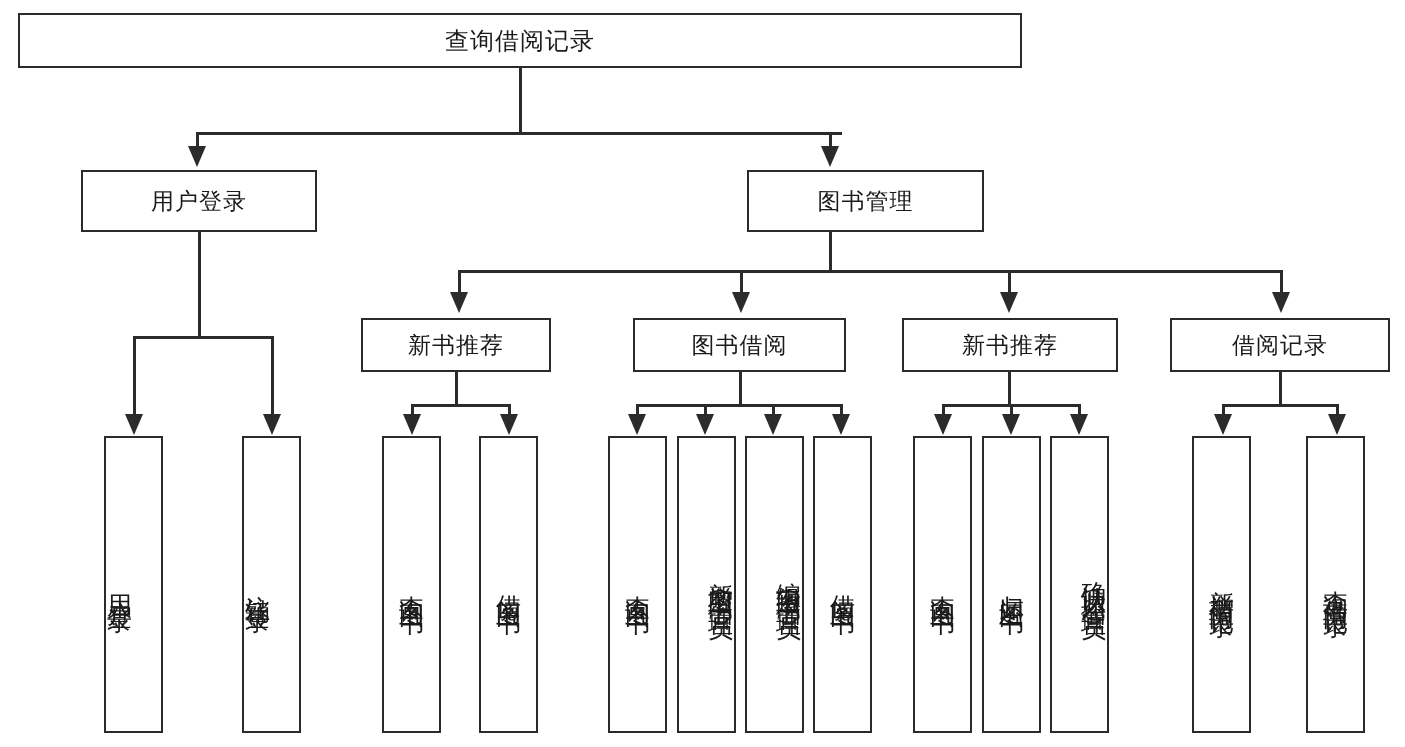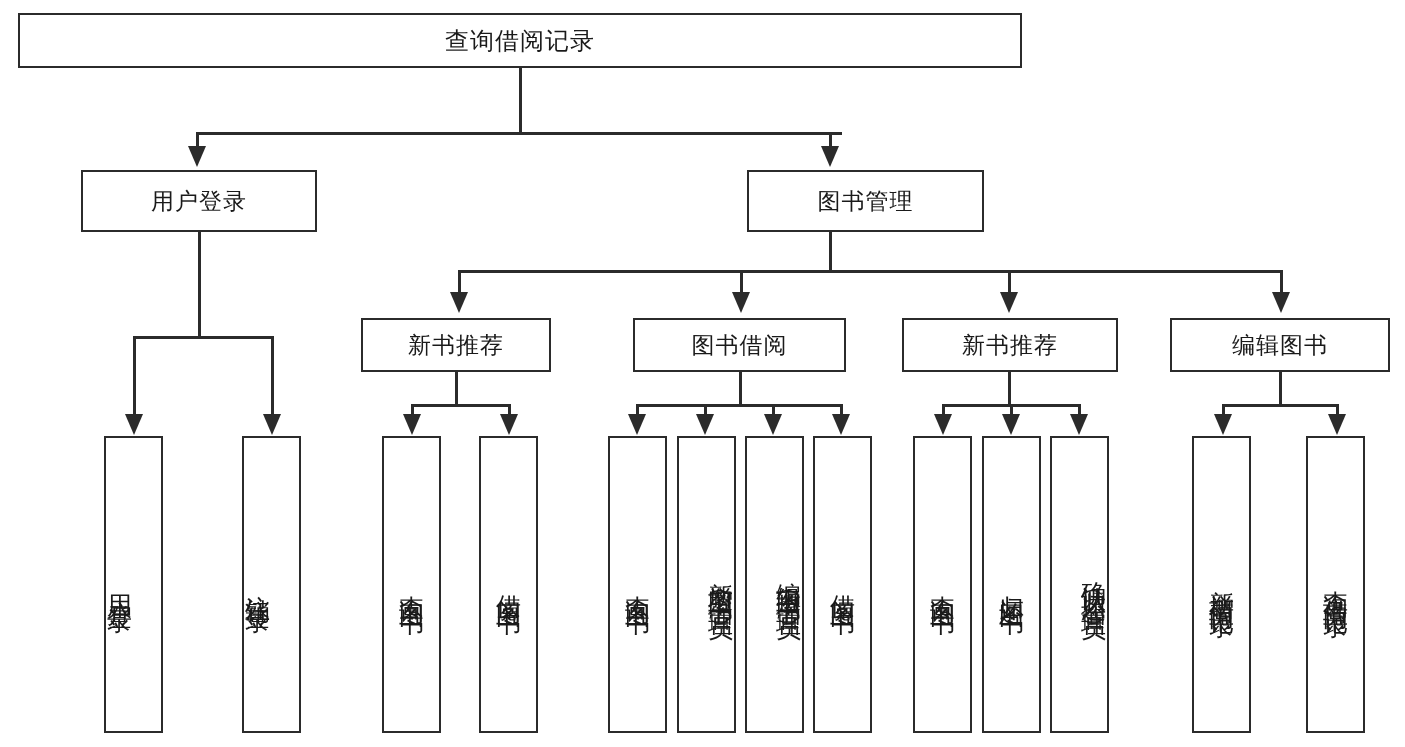--- a/index.html
+++ b/index.html
@@ -115,21 +115,21 @@
 
   <div class="ln v" style="left:1280px;top:270px;height:24px;"></div>
   <div class="arrow" style="left:1272px;top:292px;"></div>
 
   <div class="node h" style="left:361px;top:318px;width:190px;height:54px;">新书推荐</div>
 
   <div class="node h" style="left:633px;top:318px;width:213px;height:54px;">图书借阅</div>
 
   <div class="node h" style="left:902px;top:318px;width:216px;height:54px;">新书推荐</div>
 
-  <div class="node h" style="left:1170px;top:318px;width:220px;height:54px;">编辑图书</div>
+  <div class="node h" style="left:1170px;top:318px;width:220px;height:54px;">借阅记录</div>
 
   <div class="ln v" style="left:455px;top:372px;height:34px;"></div>
   <div class="ln h" style="left:411px;top:404px;width:99px;"></div>
   <div class="ln v" style="left:411px;top:404px;height:12px;"></div>
   <div class="arrow" style="left:403px;top:414px;"></div>
   <div class="ln v" style="left:508px;top:404px;height:12px;"></div>
   <div class="arrow" style="left:500px;top:414px;"></div>
 
   <div class="ln v" style="left:739px;top:372px;height:34px;"></div>
   <div class="ln h" style="left:636px;top:404px;width:206px;"></div>

